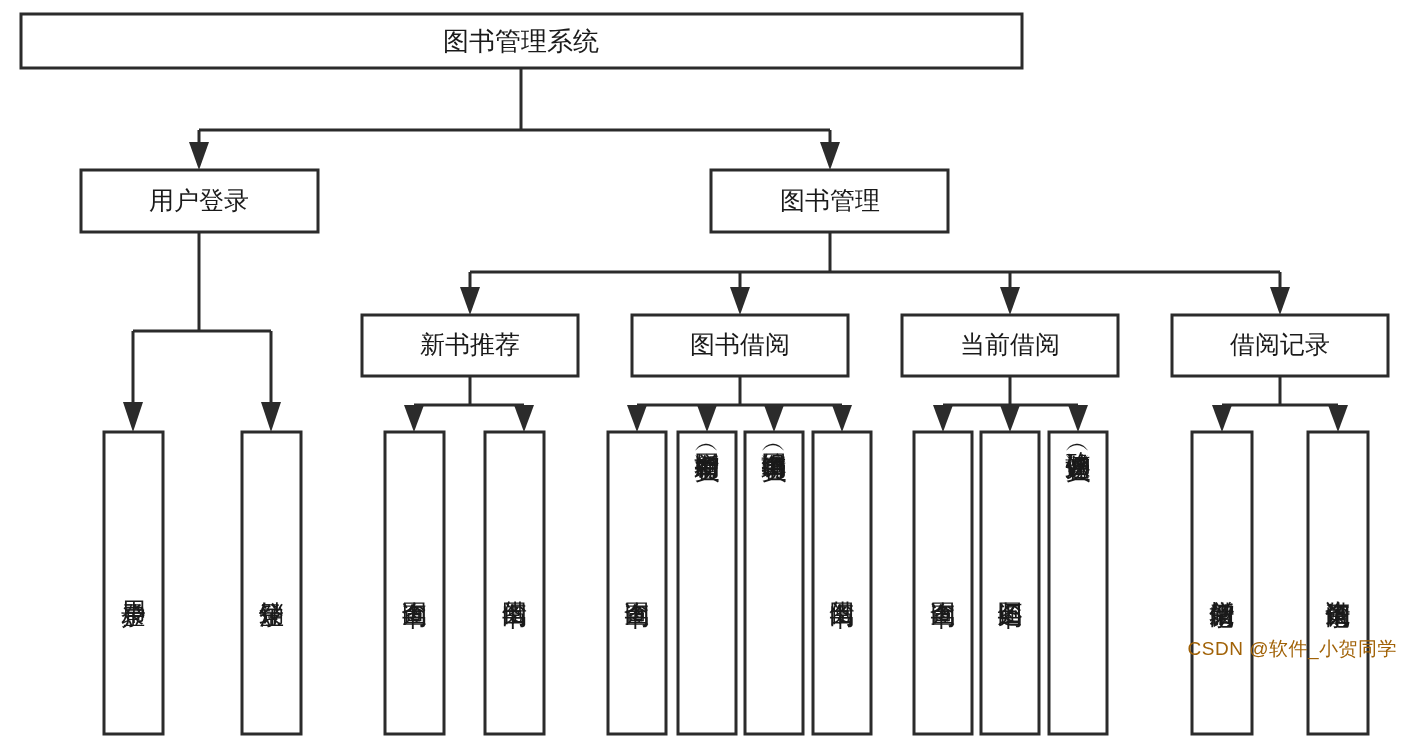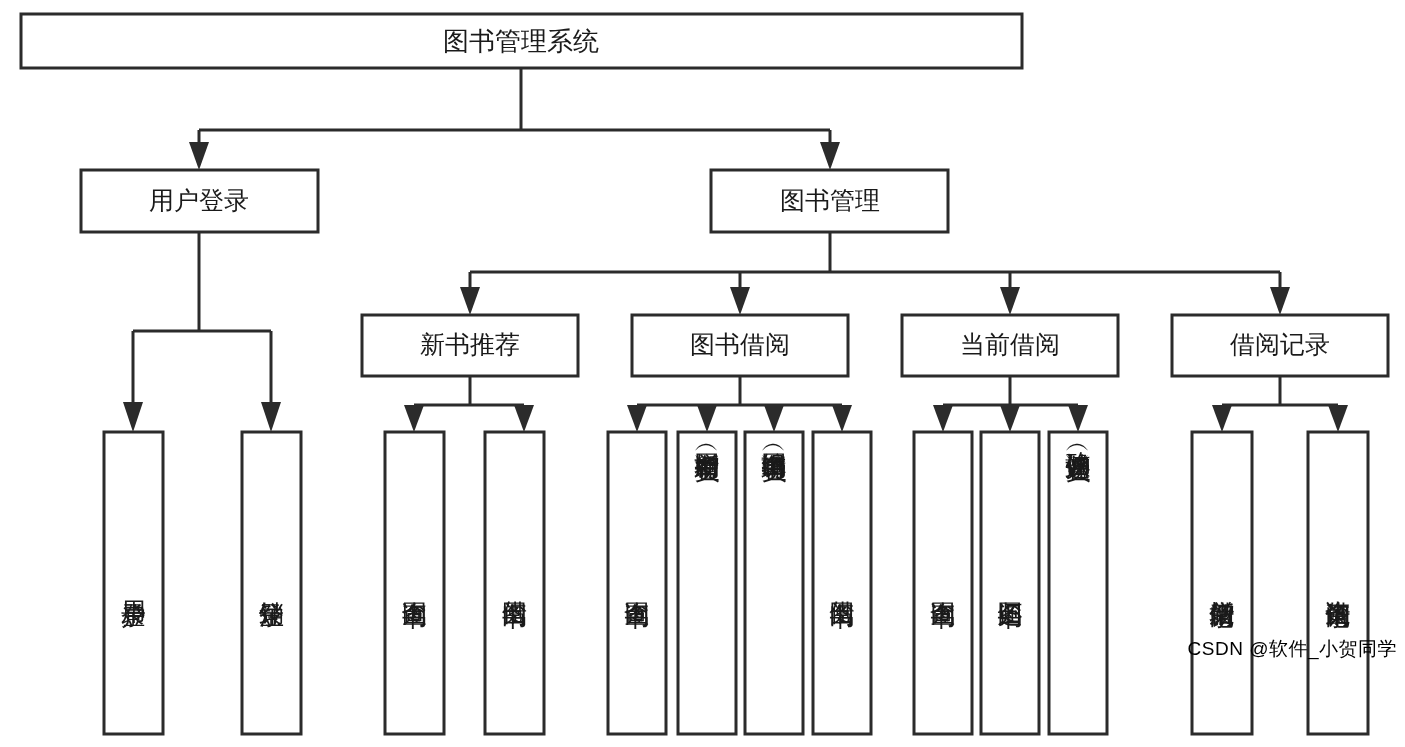--- a/index.html
+++ b/index.html
@@ -72,21 +72,21 @@
     letter-spacing: 1px;
     white-space: nowrap;
     text-align: center;
   }
   .watermark {
     position: absolute;
     right: 8px;
     bottom: 6px;
     font-family: "Liberation Sans", "DejaVu Sans", sans-serif;
     font-size: 19px;
-    color: #000000;
+    color: #a16207;
     letter-spacing: 0.5px;
     white-space: nowrap;
   }
 </style>
 </head>
 <body>
 
 <div id="diagram-root">
 
   <svg width="1405" height="747" viewBox="0 0 1405 747" xmlns="http://www.w3.org/2000/svg">

